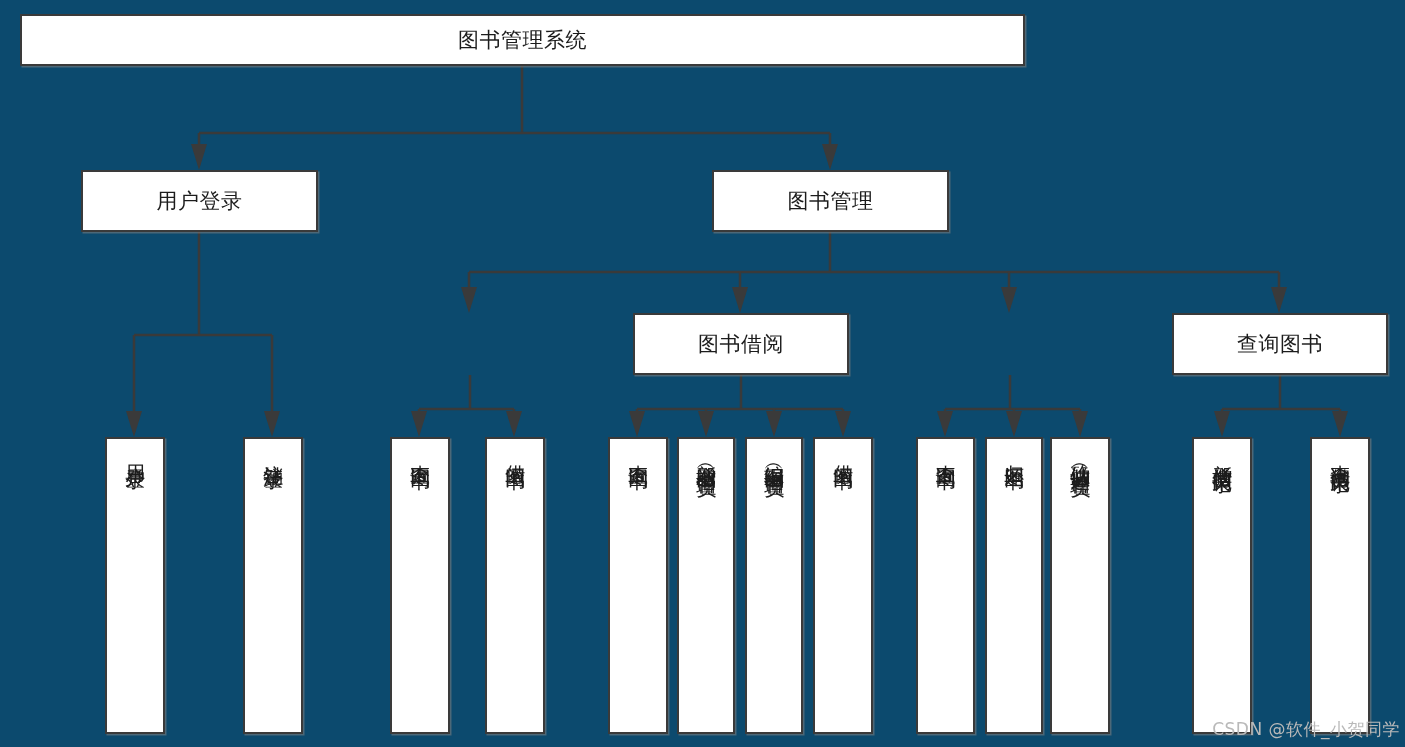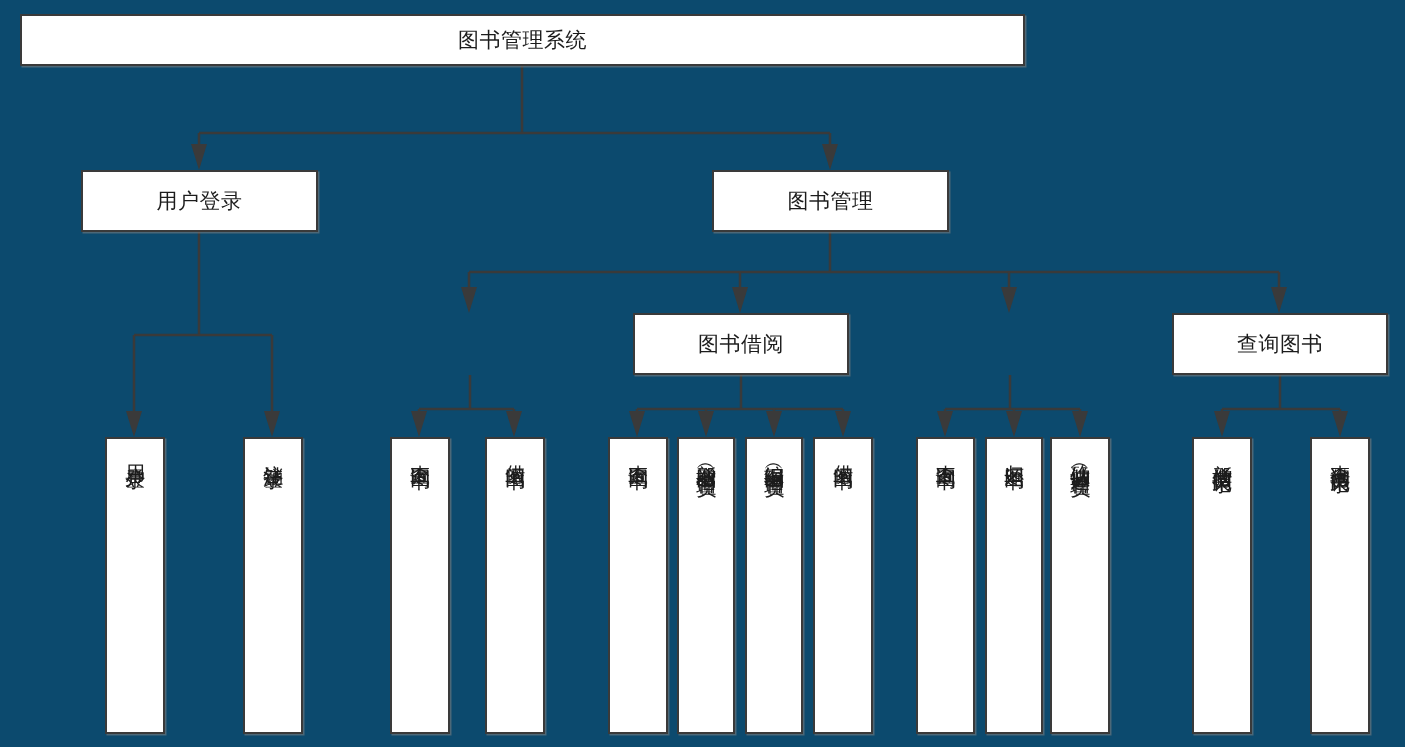--- a/index.html
+++ b/index.html
@@ -180,13 +180,14 @@
   <div class="node-box vertical" id="node-leaf-10" style="left: 1050px; top: 437px; width: 60px; height: 297px;">
     <span class="node-label">确认归还（管理员）</span>
   </div>
   <div class="node-box vertical" id="node-leaf-11" style="left: 1192px; top: 437px; width: 60px; height: 297px;">
     <span class="node-label">新增借阅记录</span>
   </div>
   <div class="node-box vertical" id="node-leaf-12" style="left: 1310px; top: 437px; width: 60px; height: 297px;">
     <span class="node-label">查询借阅记录</span>
   </div>
 
+  <div id="watermark">CSDN @软件_小贺同学</div>
 </div>
 
 </body></html>

